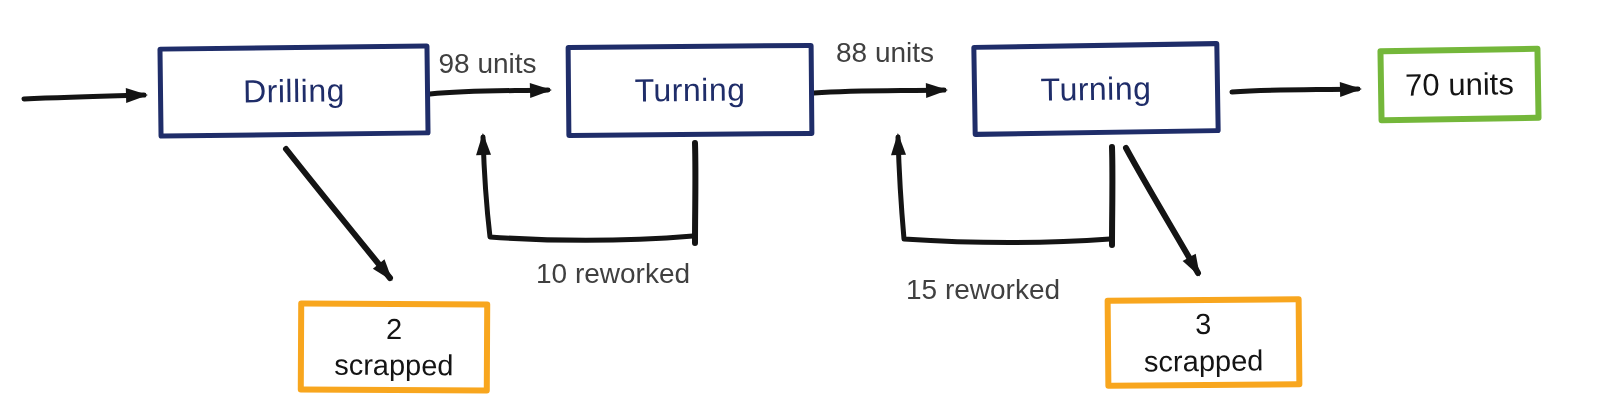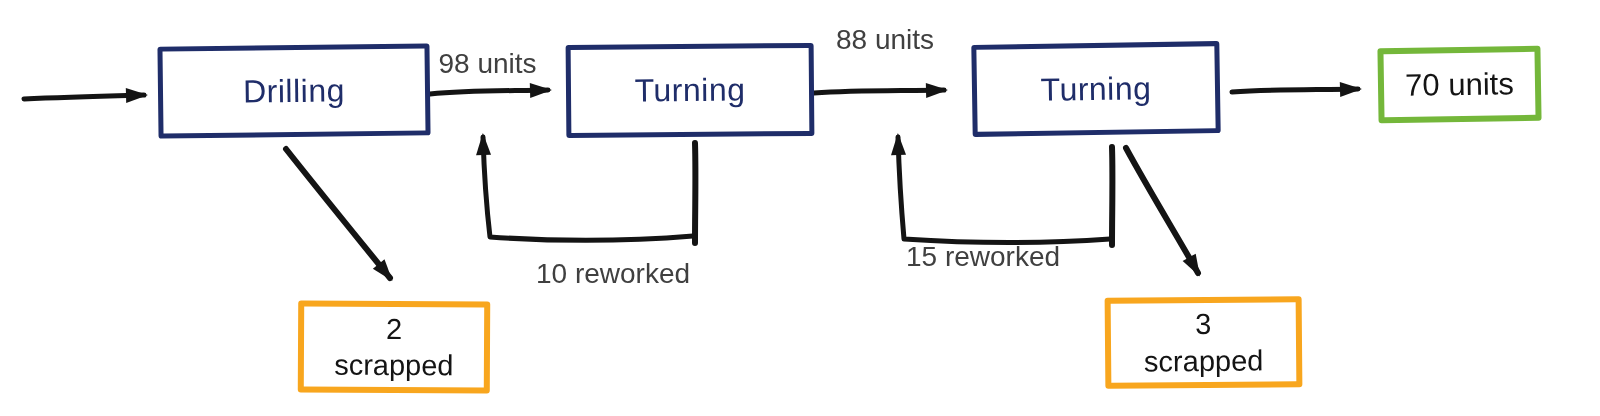--- a/index.html
+++ b/index.html
@@ -123,19 +123,19 @@
     <span>scrapped</span>
   </div>
 
   <div class="box scrap-box r-ccw2" style="left:1105px; top:297px; width:197px; height:91px;">
     <span>3</span>
     <span>scrapped</span>
   </div>
 
   <div class="flow-label" style="left:420px; top:48px; width:135px;">98 units</div>
 
-  <div class="flow-label" style="left:815px; top:24px; width:140px;">88 units</div>
+  <div class="flow-label" style="left:815px; top:37px; width:140px;">88 units</div>
 
   <div class="flow-label" style="left:518px; top:258px; width:190px;">10 reworked</div>
 
-  <div class="flow-label" style="left:893px; top:241px; width:180px;">15 reworked</div>
+  <div class="flow-label" style="left:893px; top:274px; width:180px;">15 reworked</div>
 
 </div>
 
 </body></html>

